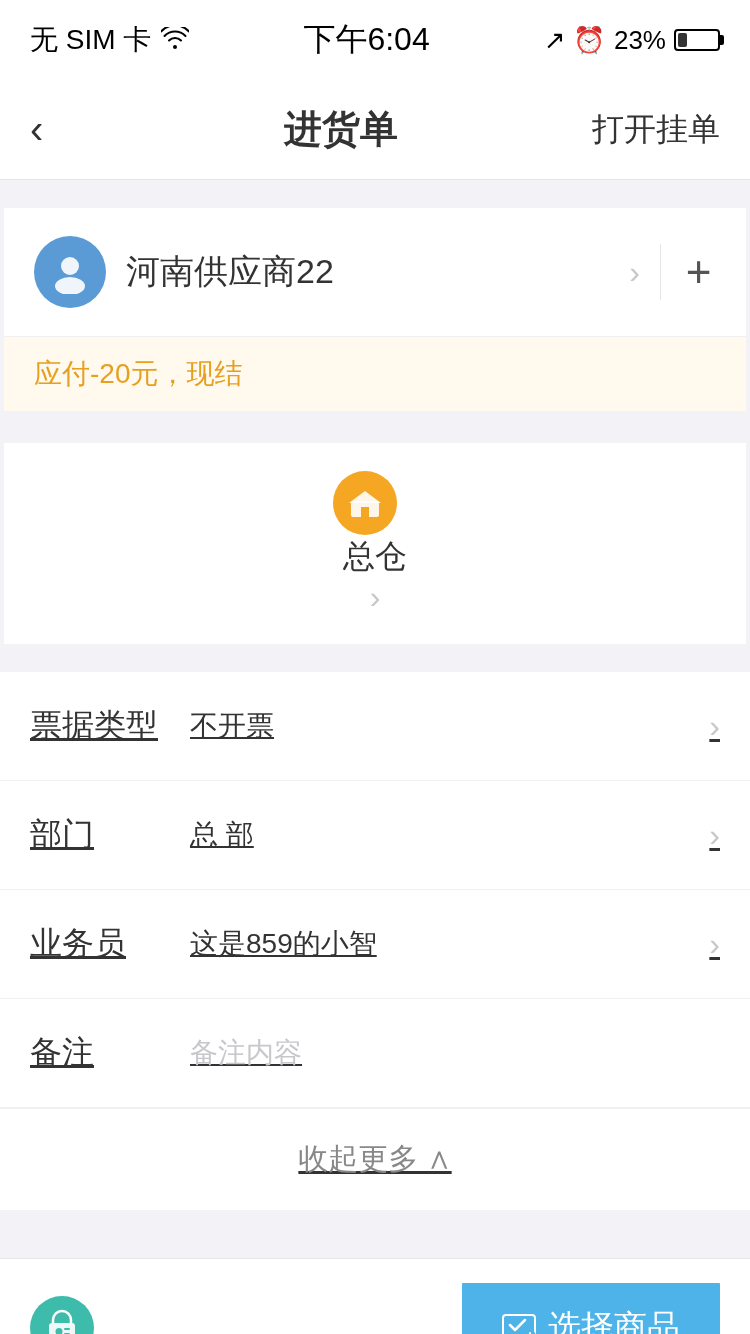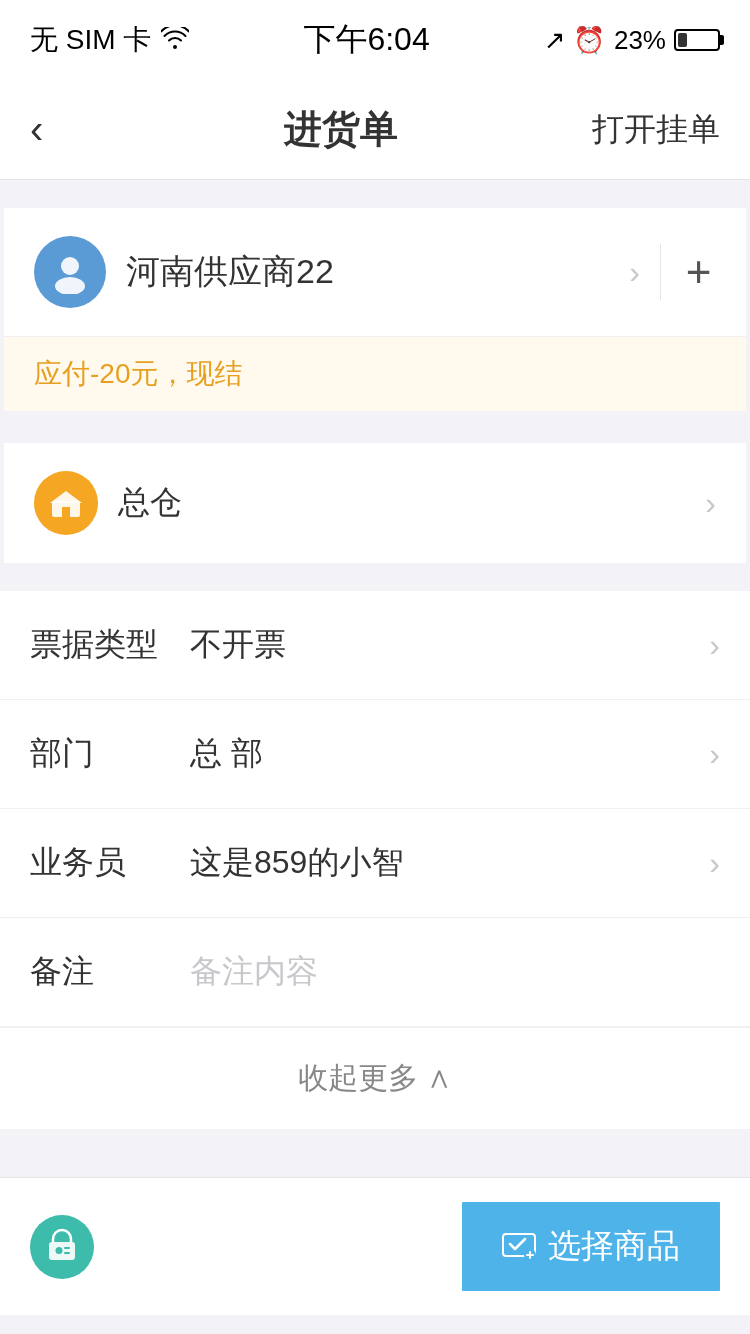--- a/index.html
+++ b/index.html
@@ -138,56 +138,58 @@
       background: #fff9ee;
       padding: 18px 30px;
       font-size: 28px;
       color: #e6a020;
     }
 
     
     .form-section {
       background: #fff;
       margin-top: 0;
+      text-decoration: underline;
     }
     .form-row {
       display: flex;
       align-items: center;
       padding: 32px 30px;
       border-bottom: 1px solid #f0f0f0;
       cursor: pointer;
     }
     .form-row:last-child { border-bottom: none; }
     .form-label {
       font-size: 32px;
       color: #333;
       width: 160px;
       flex-shrink: 0;
     }
     .form-value {
       flex: 1;
-      font-size: 32px;
+      font-size: 28px;
       color: #333;
     }
     .form-value.placeholder {
       color: #c7c7cc;
     }
     .form-chevron {
       color: #c7c7cc;
       font-size: 32px;
     }
 
     
     .warehouse-row {
       display: flex;
       align-items: center;
       padding: 28px 30px;
       background: #fff;
       border-bottom: none;
       cursor: pointer;
+      flex-direction: column;
     }
     .warehouse-icon {
       width: 64px;
       height: 64px;
       border-radius: 50%;
       background: #f5a623;
       display: flex;
       align-items: center;
       justify-content: center;
       margin-right: 20px;

